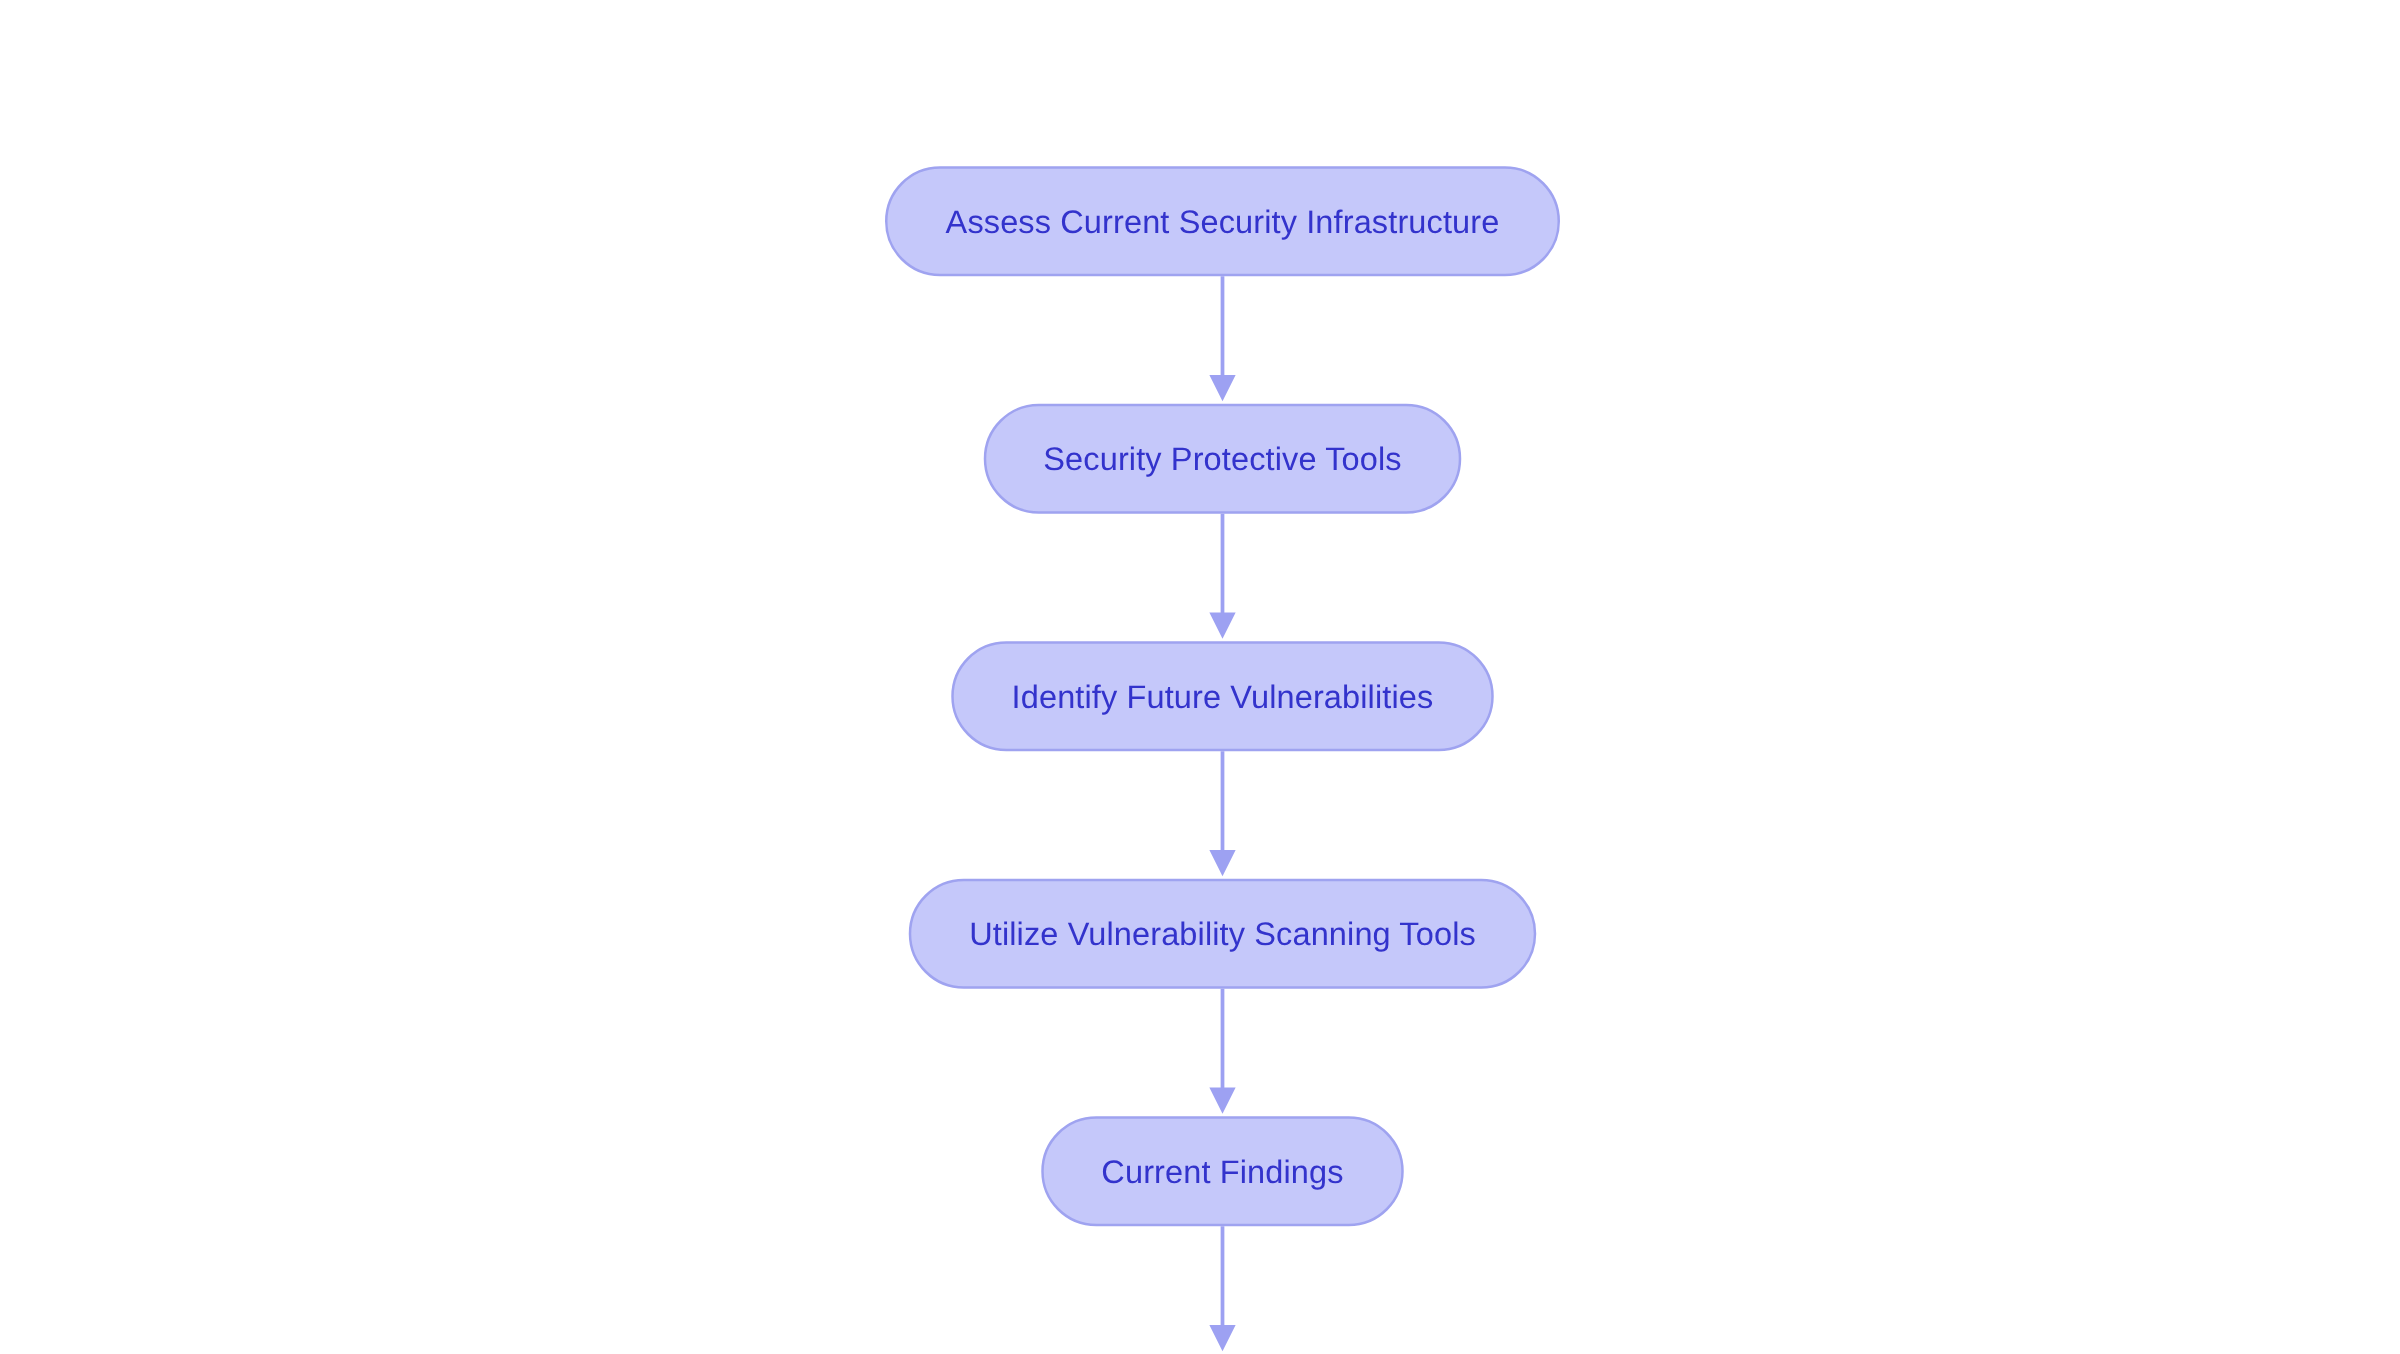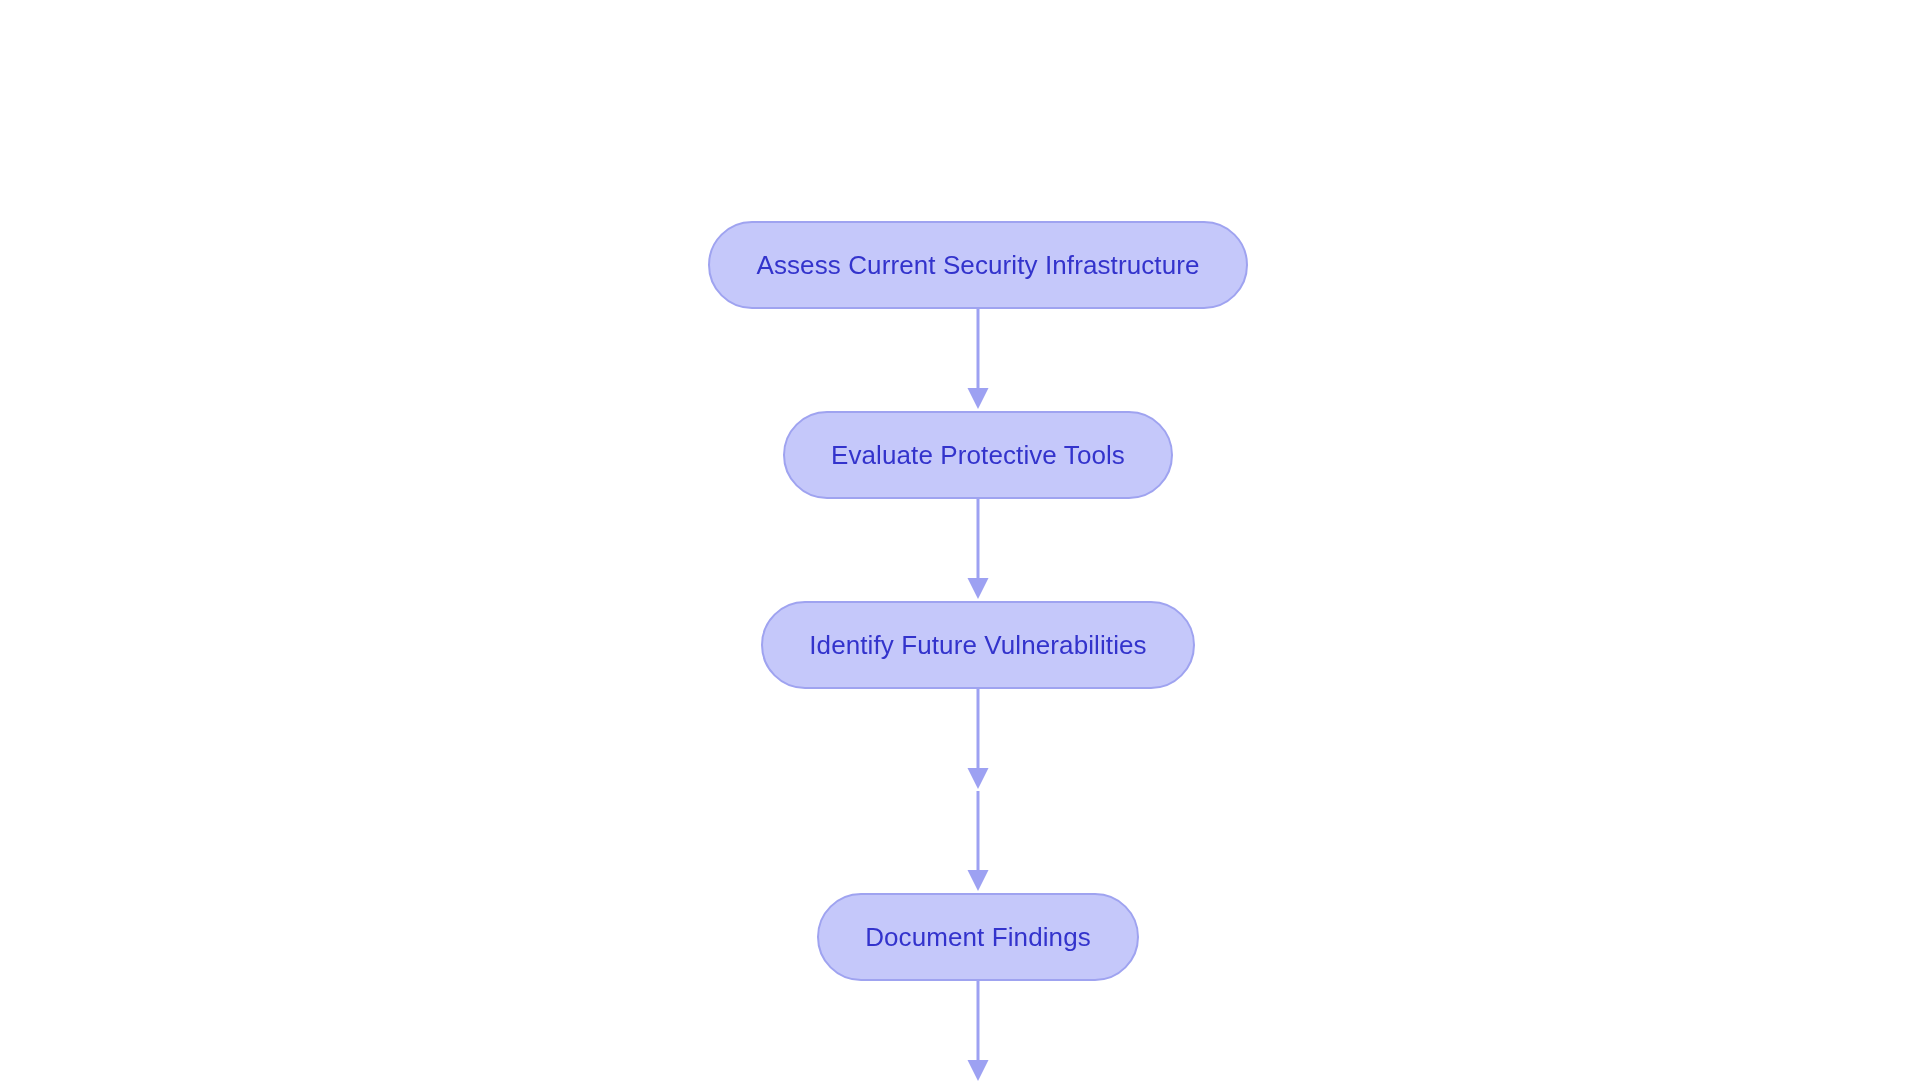--- a/index.html
+++ b/index.html
@@ -83,51 +83,54 @@
     </div>
 
     <div class="flow-connector">
       <svg viewBox="0 0 24 102" xmlns="http://www.w3.org/2000/svg">
         <line x1="12" y1="0" x2="12" y2="82" stroke="#9da1f2" stroke-width="3"></line>
         <polygon points="12,100 1.5,79 22.5,79" fill="#9da1f2"></polygon>
       </svg>
     </div>
 
     <div class="flow-node">
-      <span class="flow-node-label">Evaluate Protective Tools</span>
+      <span class="flow-node-label">Security Protective Tools</span>
     </div>
 
     <div class="flow-connector">
       <svg viewBox="0 0 24 102" xmlns="http://www.w3.org/2000/svg">
         <line x1="12" y1="0" x2="12" y2="82" stroke="#9da1f2" stroke-width="3"></line>
         <polygon points="12,100 1.5,79 22.5,79" fill="#9da1f2"></polygon>
       </svg>
     </div>
 
     <div class="flow-node">
       <span class="flow-node-label">Identify Future Vulnerabilities</span>
     </div>
 
     <div class="flow-connector">
       <svg viewBox="0 0 24 102" xmlns="http://www.w3.org/2000/svg">
         <line x1="12" y1="0" x2="12" y2="82" stroke="#9da1f2" stroke-width="3"></line>
         <polygon points="12,100 1.5,79 22.5,79" fill="#9da1f2"></polygon>
       </svg>
     </div>
 
+    <div class="flow-node">
+      <span class="flow-node-label">Utilize Vulnerability Scanning Tools</span>
+    </div>
 
     <div class="flow-connector">
       <svg viewBox="0 0 24 102" xmlns="http://www.w3.org/2000/svg">
         <line x1="12" y1="0" x2="12" y2="82" stroke="#9da1f2" stroke-width="3"></line>
         <polygon points="12,100 1.5,79 22.5,79" fill="#9da1f2"></polygon>
       </svg>
     </div>
 
     <div class="flow-node">
-      <span class="flow-node-label">Document Findings</span>
+      <span class="flow-node-label">Current Findings</span>
     </div>
 
     <div class="flow-connector">
       <svg viewBox="0 0 24 102" xmlns="http://www.w3.org/2000/svg">
         <line x1="12" y1="0" x2="12" y2="82" stroke="#9da1f2" stroke-width="3"></line>
         <polygon points="12,100 1.5,79 22.5,79" fill="#9da1f2"></polygon>
       </svg>
     </div>
 
 

